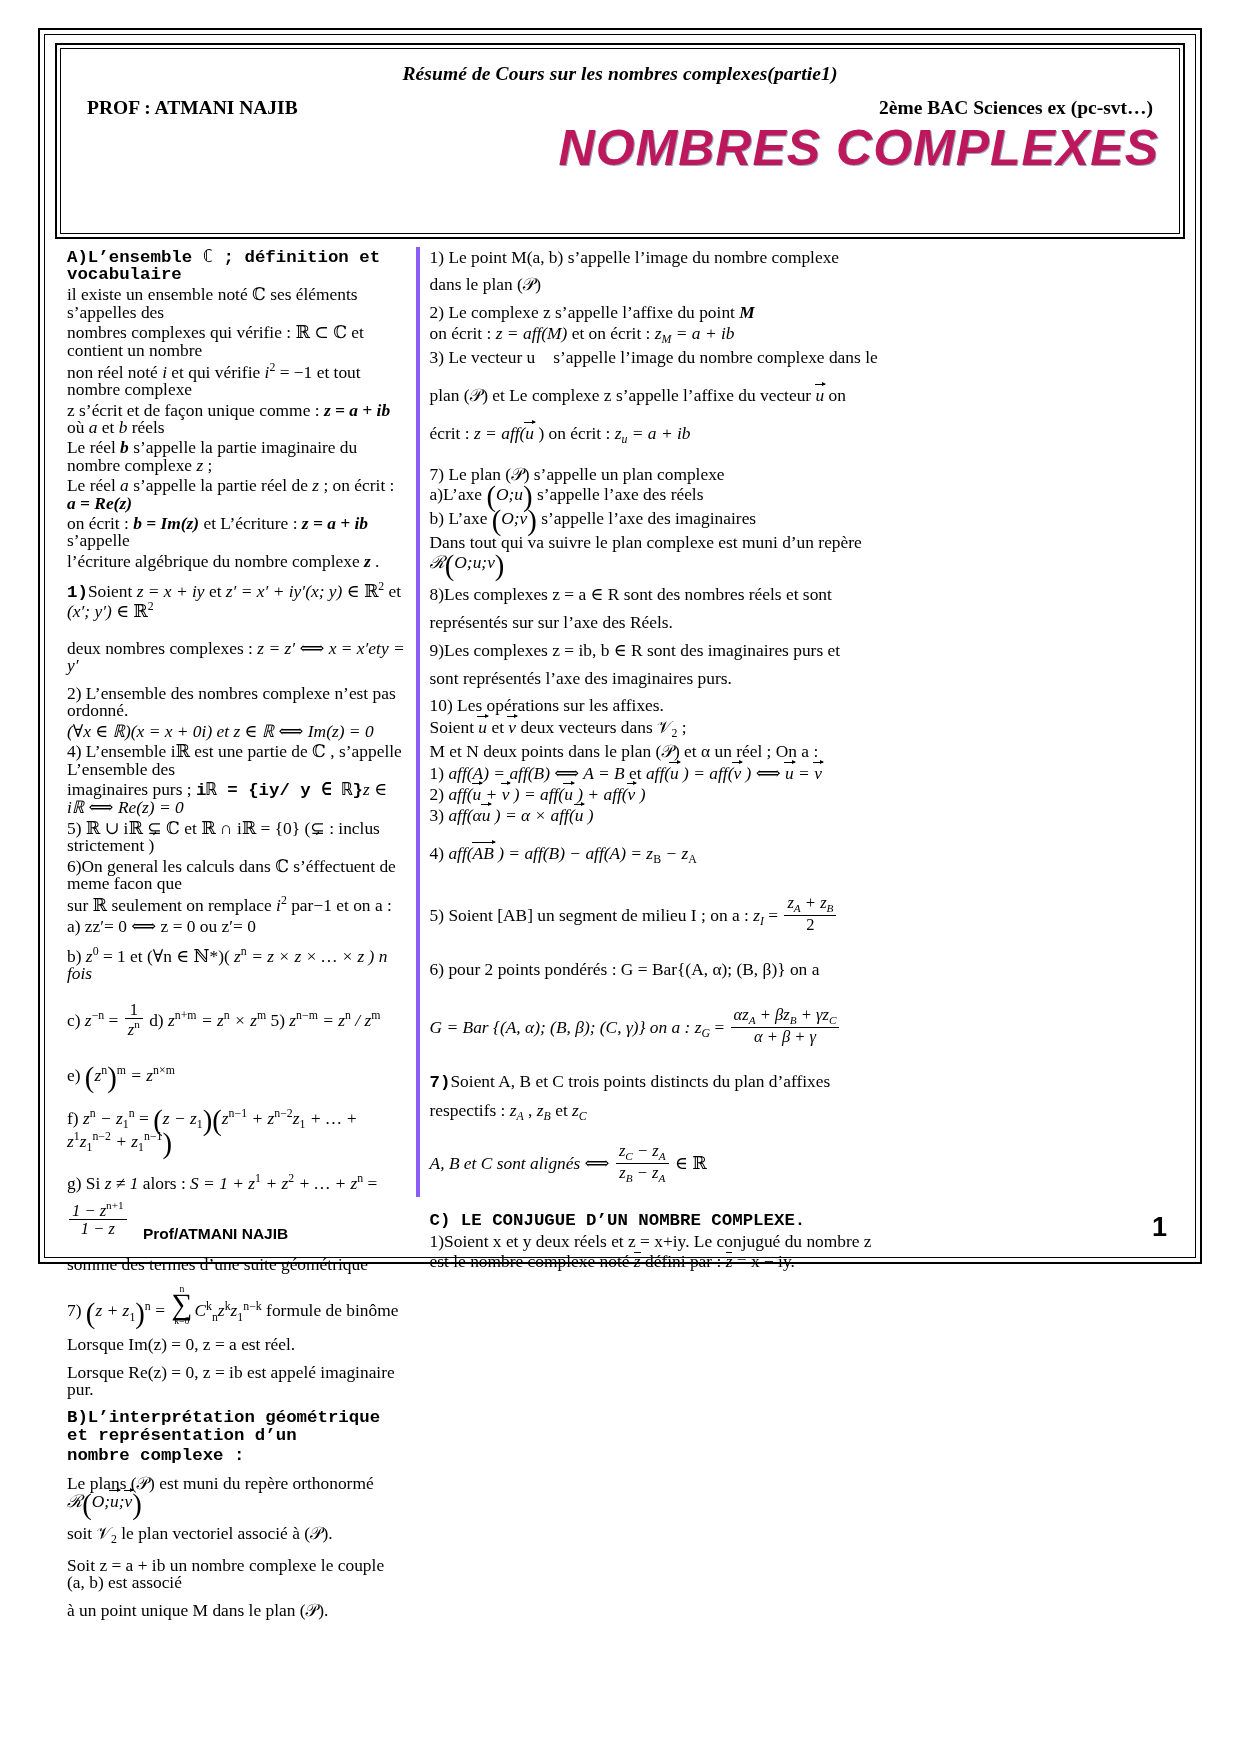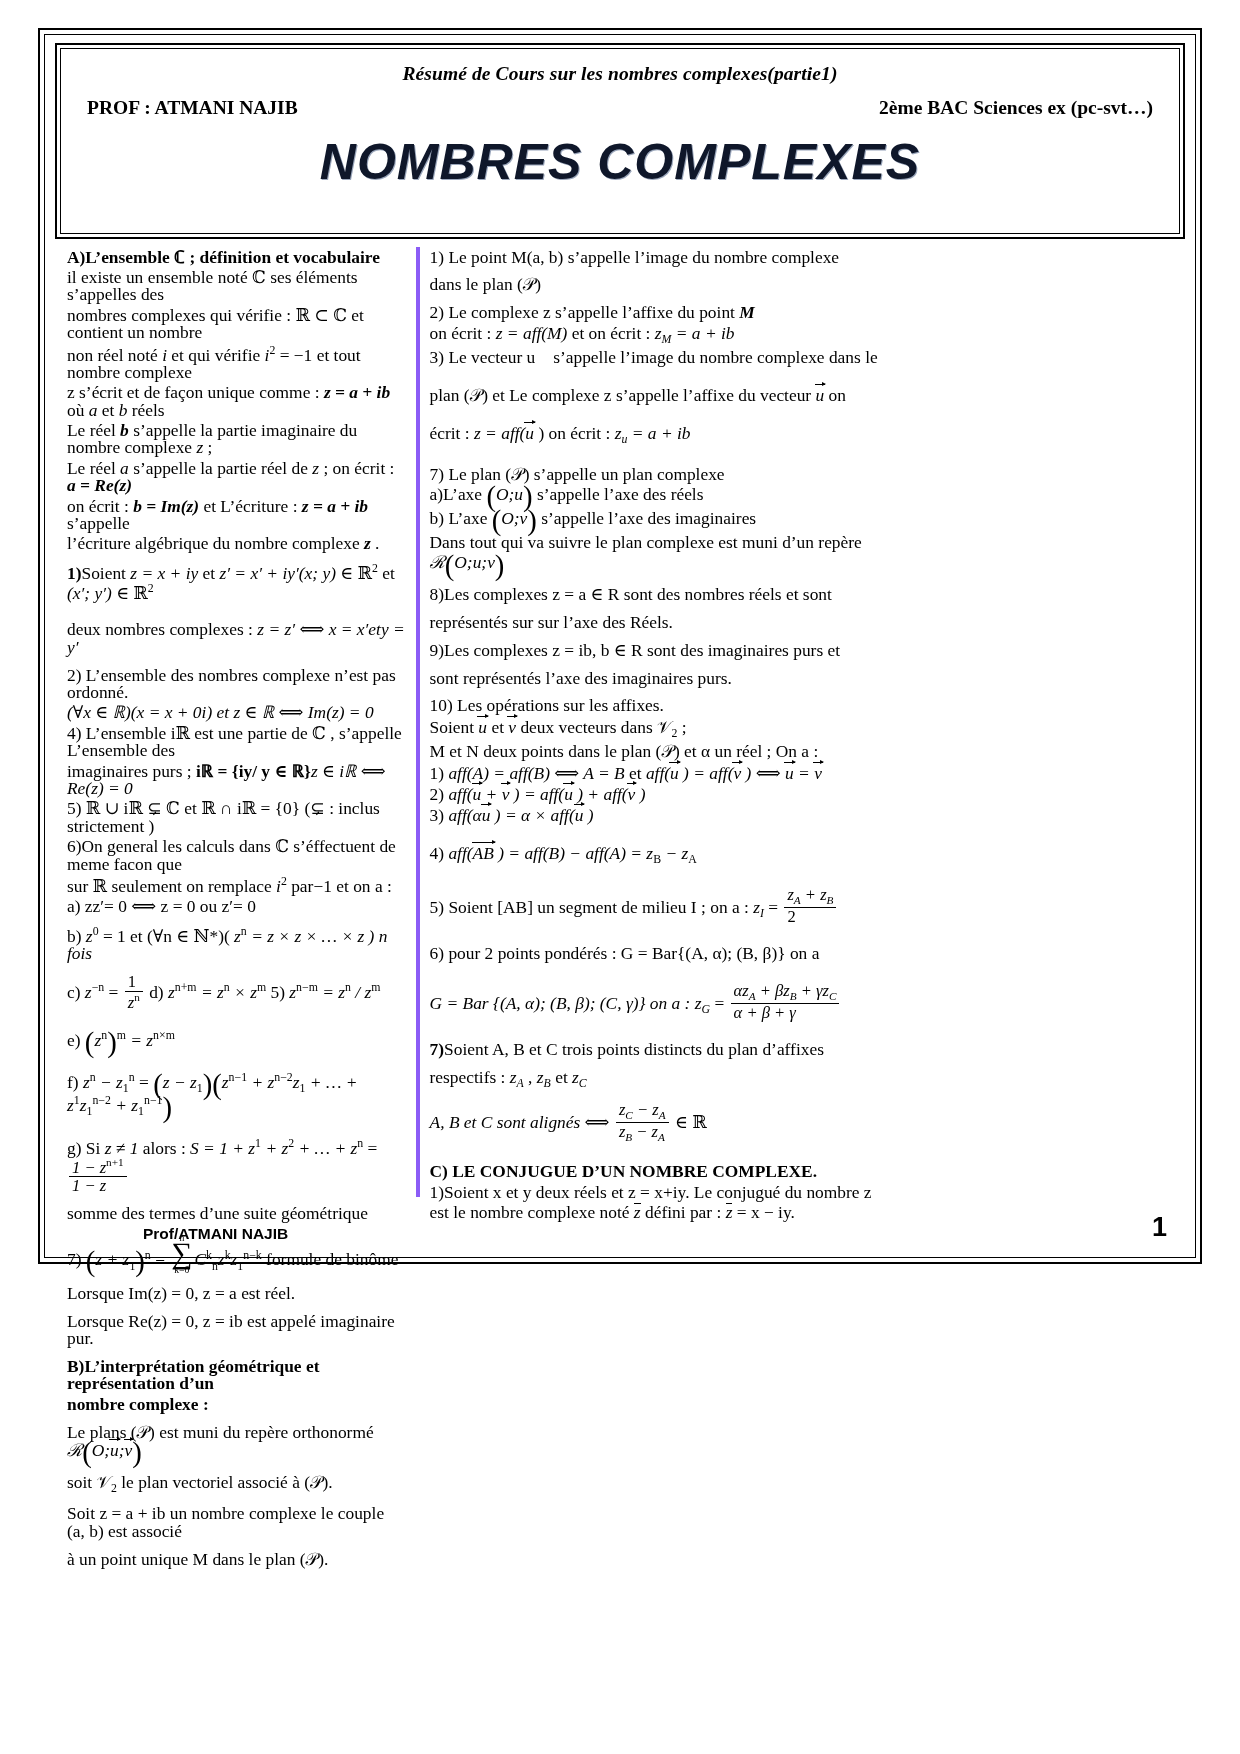--- a/index.html
+++ b/index.html
@@ -62,28 +62,27 @@
     display: flex;
     justify-content: space-between;
     align-items: flex-start;
     margin-top: 12px;
     font-weight: bold;
     font-size: 19.5px;
   }
   .prof-name { padding-left: 6px; }
   .bac-level { padding-right: 6px; }
   .doc-title {
-    text-align: center;
+    text-align: right;
     font-family: "Liberation Sans", "DejaVu Sans", sans-serif;
     font-weight: bold;
     font-style: italic;
     font-size: 50px;
-    color: #0f172a;
+    color: #be185d;
     letter-spacing: 1px;
-    margin-top: 14px;
     text-shadow: 1px 1px 0 #9aa6bb;
   }
 
   
   .columns {
     position: absolute;
     left: 10px;
     top: 212px;
     right: 10px;
     bottom: 60px;
@@ -104,33 +103,34 @@
     border-left: 4px solid #8b5cf6;
     margin-left: 4px;
   }
   .line {
     margin: 0;
     padding: 1.5px 0;
     white-space: normal;
   }
   .line.sp  { padding-top: 9px; }
   .line.sp2 { padding-top: 18px; }
-  .b { font-weight: bold; }
+  .b { font-weight: bold; font-family: Liberation Mono, monospace; }
   .i { font-style: italic; }
   .bi { font-weight: bold; font-style: italic; }
   sub { font-size: 0.68em; }
   sup { font-size: 0.68em; }
 
   
   .frac {
     display: inline-block;
     vertical-align: -0.55em;
+    text-align: center;
     font-size: 0.95em;
     line-height: 1.05;
-    margin: 0 2px;
+    margin: 8px 2px;
   }
   .frac .num { display: block; padding: 0 3px; }
   .frac .den { display: block; border-top: 1px solid #000; padding: 0 3px; }
 
   
   .vec { position: relative; display: inline-block; padding-top: 1px; }
   .vec::after {
     content: "";
     position: absolute;
     left: -1px; right: -1px; top: -2px;

